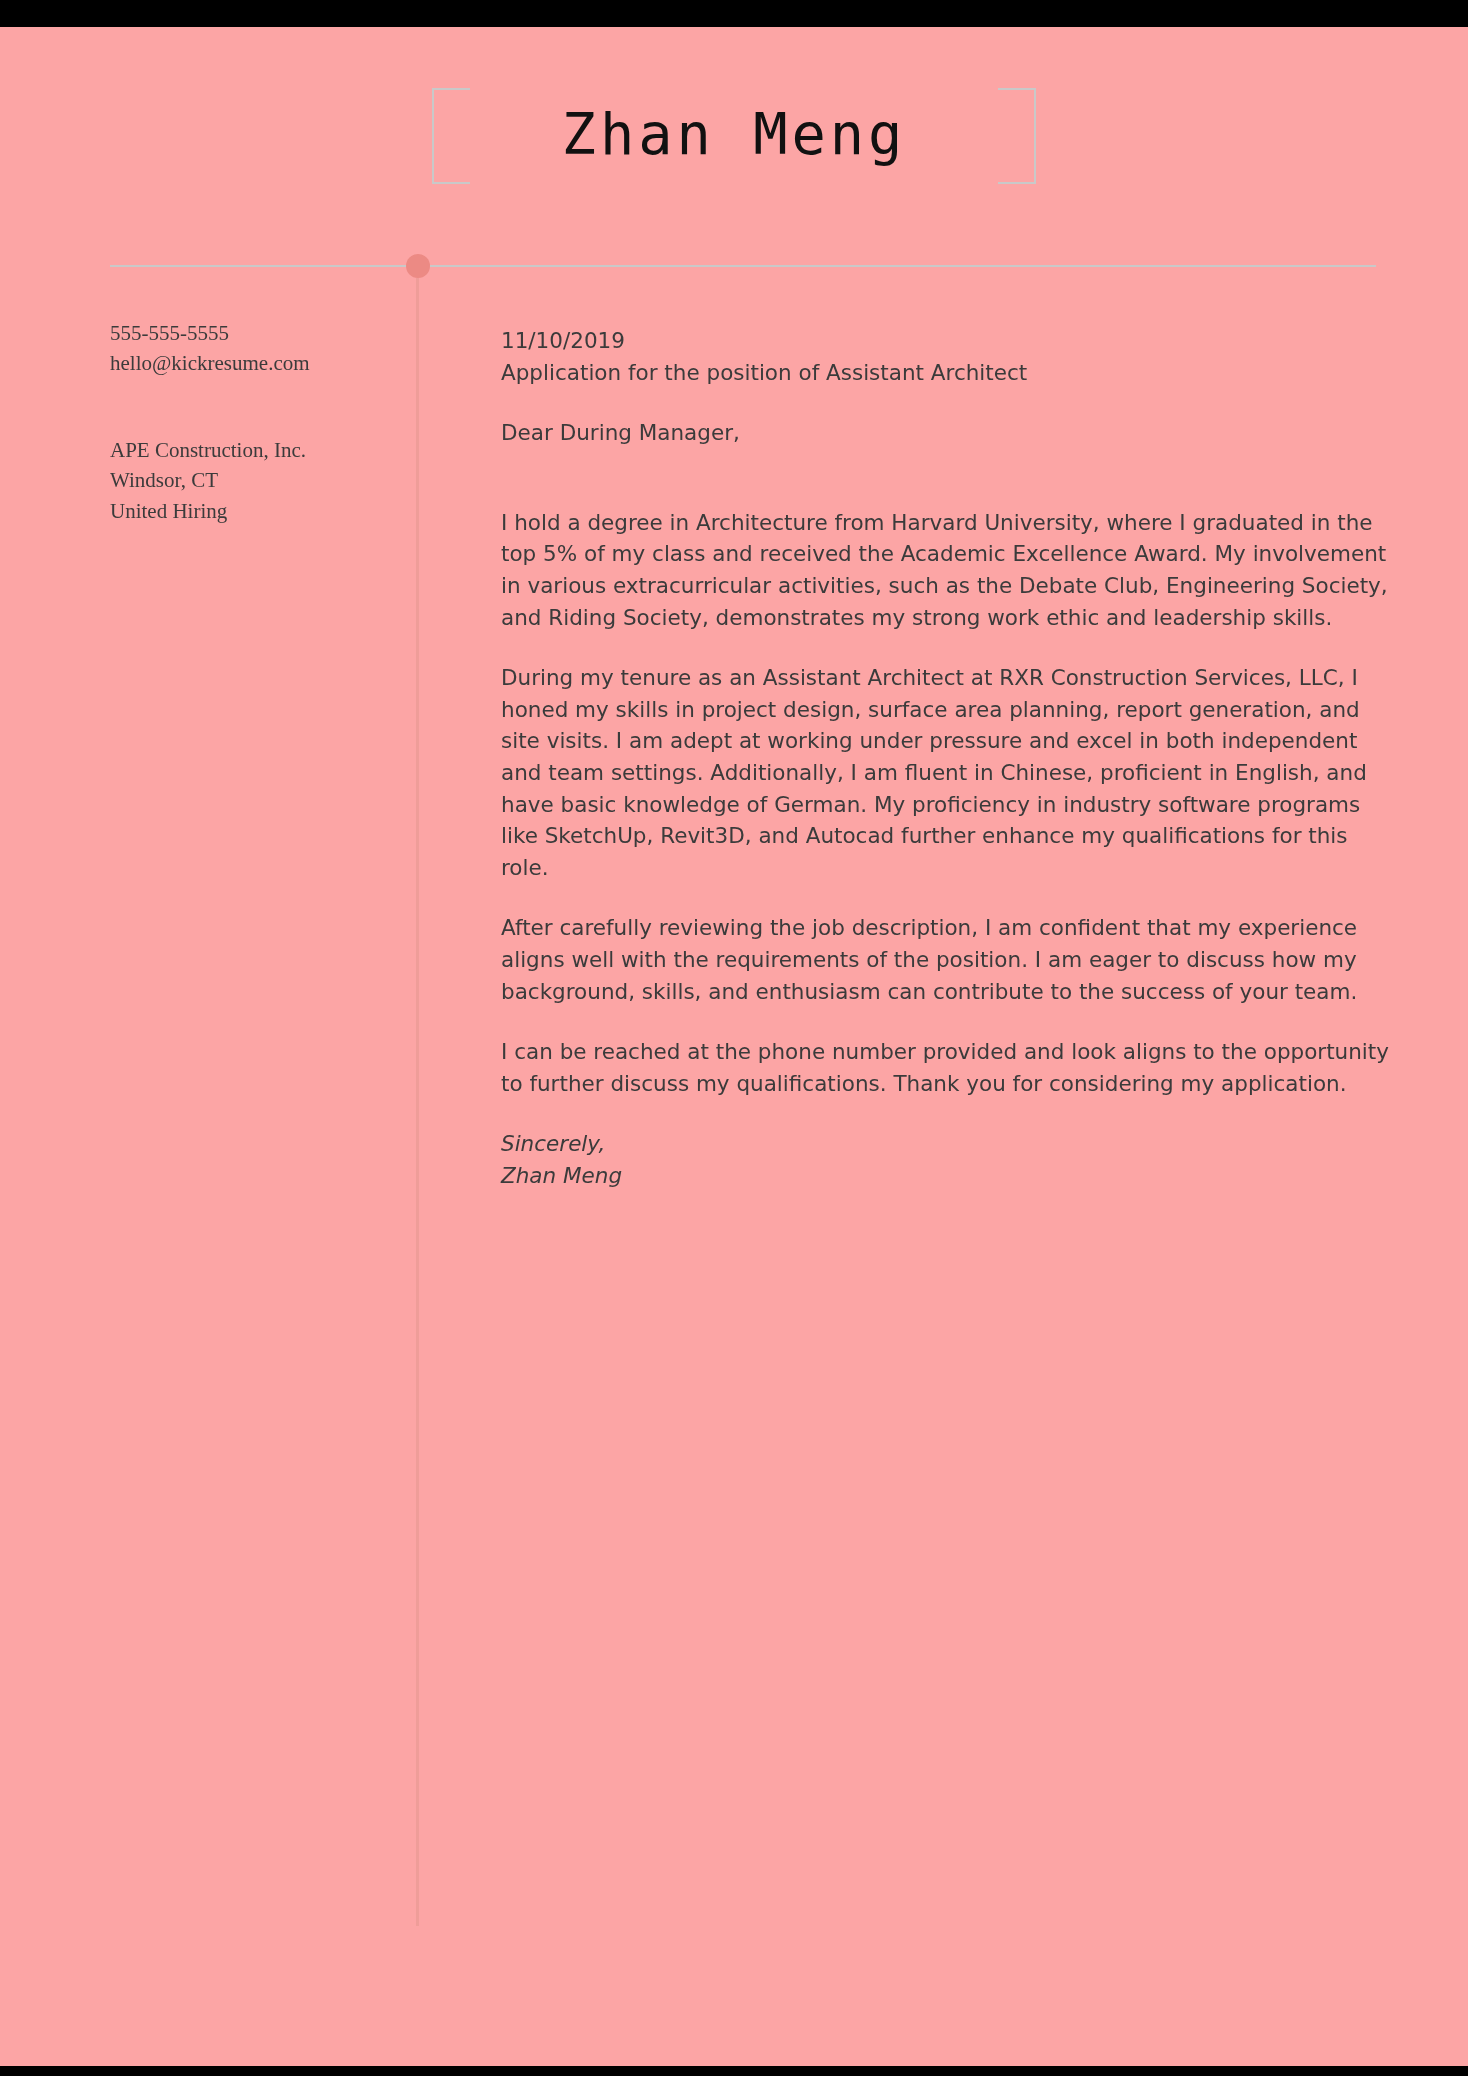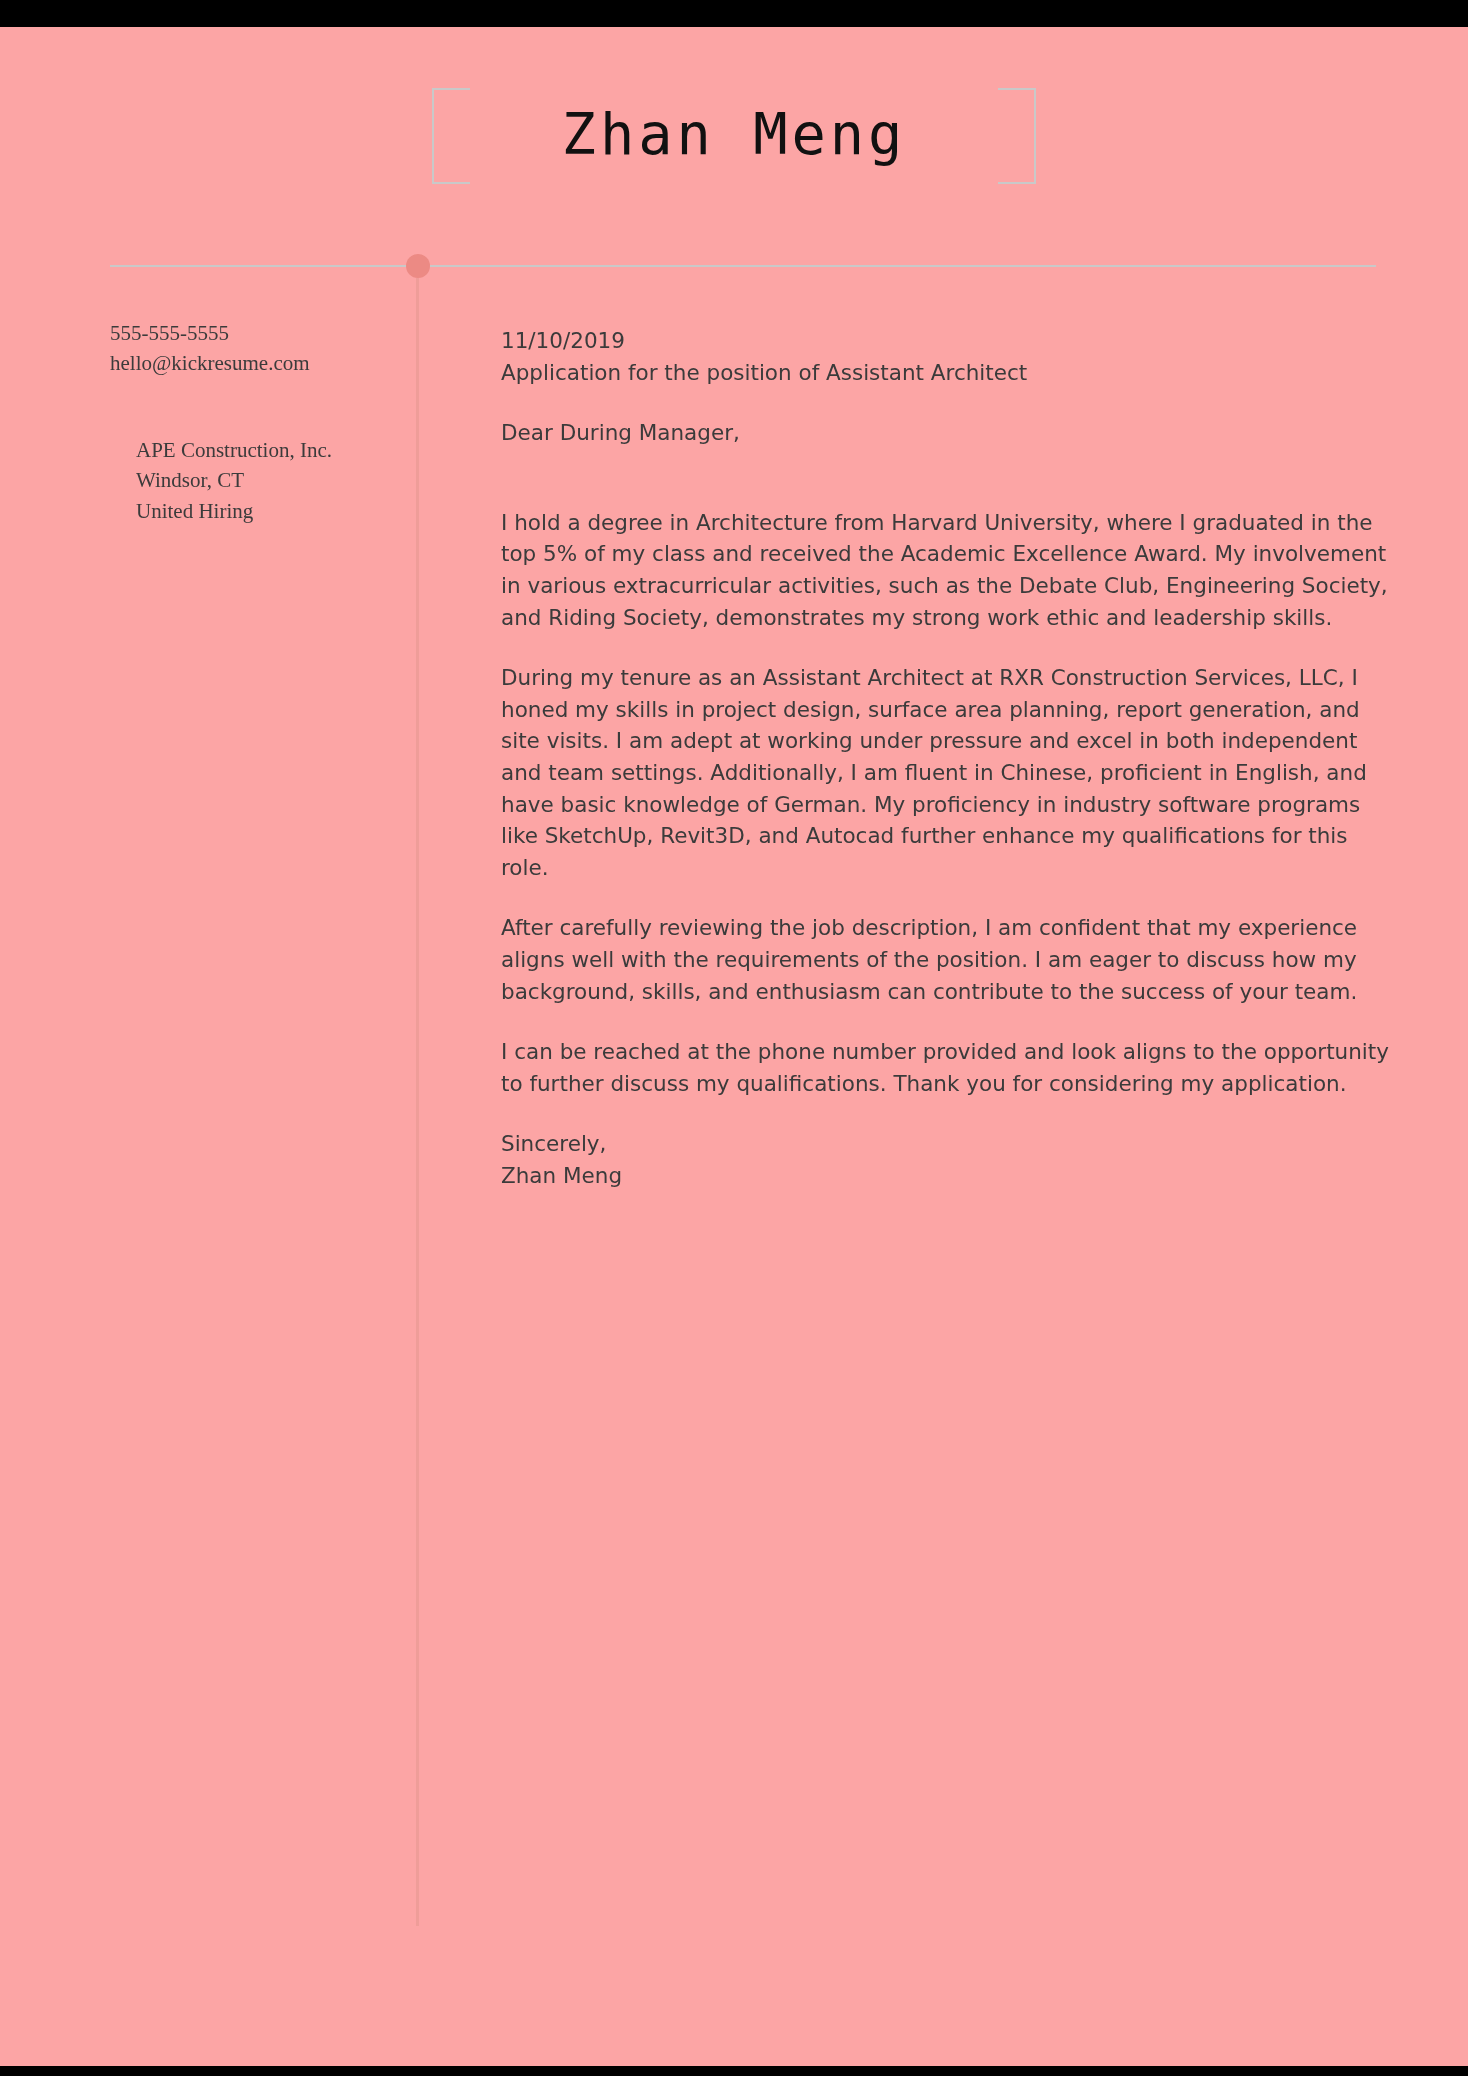--- a/index.html
+++ b/index.html
@@ -115,21 +115,20 @@
     position: absolute;
     left: 110px;
     top: 318px;
     width: 270px;
     color: #3b3b3b;
     font-size: 21px;
     line-height: 1.45;
   }
   .sidebar .block + .block {
     margin-top: 56px;
-    margin-left: 26px;
   }
   .sidebar .line {
     white-space: nowrap;
     font-family: Liberation Serif, serif;
   }
 
   
   .letter {
     position: absolute;
     left: 501px;
@@ -143,20 +142,21 @@
     white-space: nowrap;
   }
   .letter p {
     margin: 0;
   }
   .letter .gap {
     height: 29px;
   }
   .letter .sig .line {
     white-space: nowrap;
+    font-style: italic;
   }
 </style>
 </head>
 <body>
 
 <div class="page">
 
   <div class="bar-top"></div>
 
   <div class="header">

